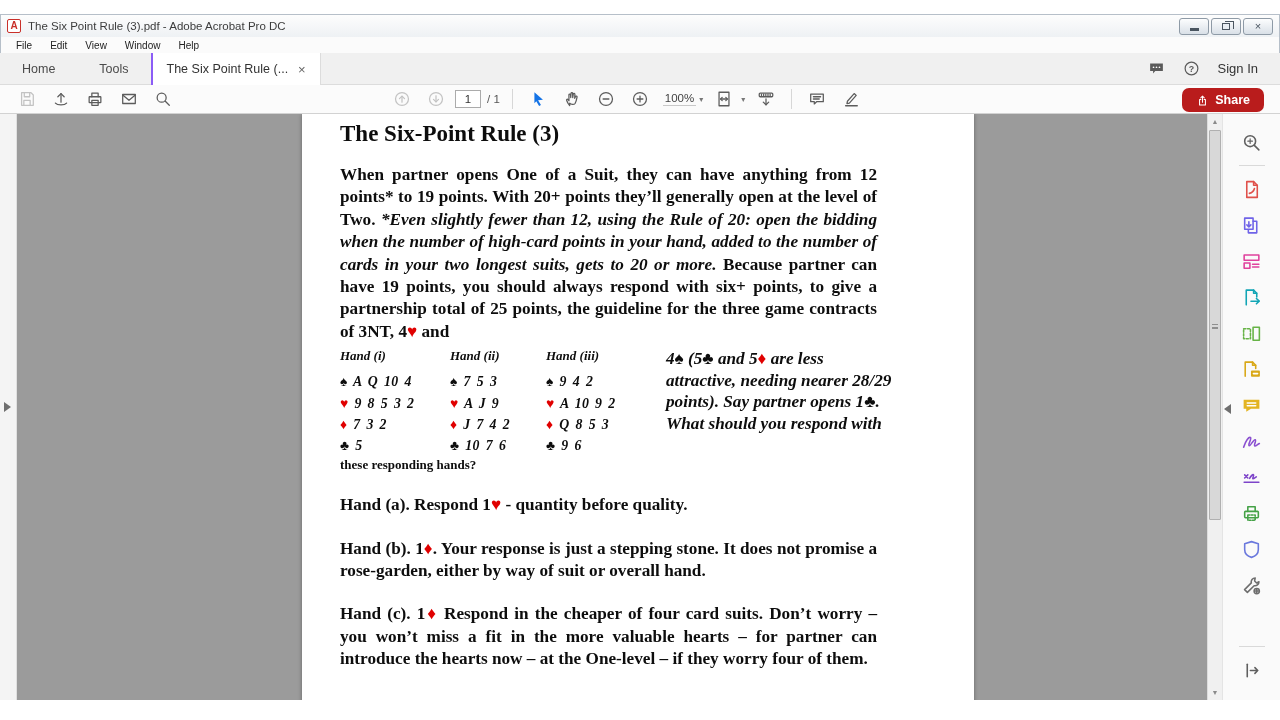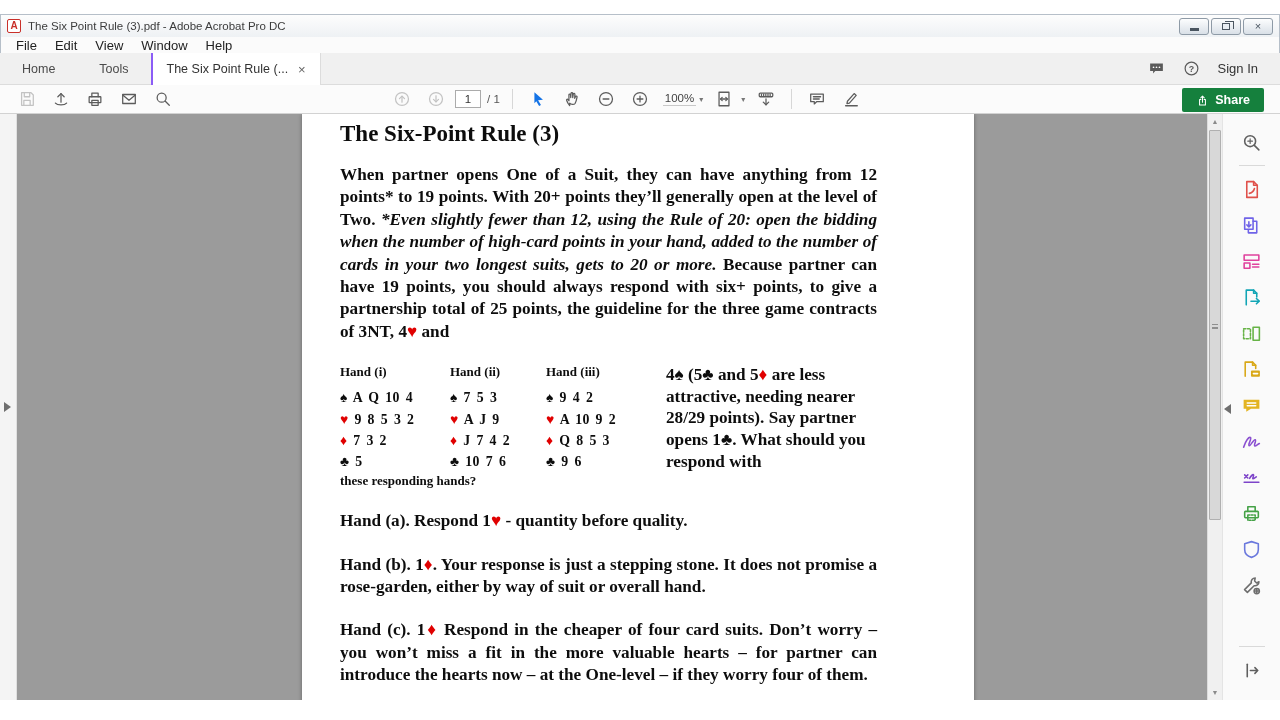--- a/index.html
+++ b/index.html
@@ -21,21 +21,21 @@
     justify-content:center; color:#4a5560; font-size:11px; }
   .wbtn .minbar { width:9px; height:3px; background:#4a5560; margin-top:6px; }
   .wbtn .rest { width:8px; height:7px; border:1px solid #4a5560; position:relative; background:#e8edf2;}
   .wbtn .rest:before { content:""; position:absolute; left:2px; top:-3px; width:8px; height:7px;
     border:1px solid #4a5560; border-bottom:none; border-left:none; }
 
   
   .menubar { position:absolute; left:0; top:37px; width:1280px; height:16px; background:#fbfbfb;
     border-left:1px solid #b6bfc9; border-right:1px solid #b6bfc9;
     display:flex; align-items:center; padding-left:6px; }
-  .menu-item { font-size:13px; color:#222; padding:0 9px; cursor:default; }
+  .menu-item { font-size:10px; color:#222; padding:0 9px; cursor:default; }
 
   
   .tabbar { position:absolute; left:0; top:53px; width:1280px; height:32px; background:#f0f0f0;
     border-bottom:1px solid #dcdcdc; display:flex; align-items:stretch; }
   .tab { font-size:12.5px; color:#4a4a4a; display:flex; align-items:center; padding:0 22px; }
   .tab.plain { cursor:pointer; }
   .tab.active { background:#fff; border-left:2px solid #8b5cf6; border-right:1px solid #dcdcdc;
     margin-bottom:-1px; color:#323232; padding:0 14px; }
   .tab-close { margin-left:10px; color:#666; font-size:13px; cursor:pointer; }
   .tabbar-right { margin-left:auto; display:flex; align-items:center; gap:18px; padding-right:22px; }
@@ -52,22 +52,22 @@
   .tb-icon.blue { color:#1473e6; }
   svg { fill:none; stroke:currentColor; stroke-width:1.4; stroke-linecap:round; stroke-linejoin:round; }
   .tb-sep { width:1px; height:20px; background:#d7d7d7; margin:0 8px; }
   .pagebox { width:26px; height:18px; border:1px solid #ababab; background:#fff; font-size:11.5px;
     color:#333; text-align:center; line-height:16px; margin:0 6px 0 2px; }
   .pagetotal { font-size:11.5px; color:#555; margin-right:4px; }
   .zoomlvl { font-size:11.5px; color:#444; margin:0 3px 0 6px; border-bottom:1px solid #c9c9c9;
     padding:0 2px 1px; cursor:pointer; }
   .caret { font-size:8px; color:#777; margin-right:4px; cursor:pointer; }
   .tb-group-center { display:flex; align-items:center; position:absolute; left:385px; }
-  .share-btn { position:absolute; right:16px; top:3px; height:24px; border-radius:2px;
-    background:#15803d; color:#fff; display:flex; align-items:center; gap:6px; padding:0 14px;
+  .share-btn { position:absolute; right:16px; top:3px; height:24px; border-radius:7px;
+    background:#b91c1c; color:#fff; display:flex; align-items:center; gap:6px; padding:0 14px;
     font-size:12.5px; font-weight:bold; cursor:pointer; }
   .share-btn svg { width:13px; height:13px; stroke-width:1.6; }
 
   
   .main { position:absolute; left:0; top:114px; width:1280px; height:586px; display:flex; }
   .left-strip { width:17px; background:#f4f4f4; border-right:1px solid #e0e0e0; position:relative; }
   .tri-r { position:absolute; left:4px; top:288px; width:0; height:0; cursor:pointer;
     border-left:7px solid #6f6f6f; border-top:5px solid transparent; border-bottom:5px solid transparent; }
   .doc-area { width:1190px; background:#9b9b9b; position:relative; overflow:hidden; }
   .pdf-page { position:absolute; left:285px; top:0; width:672px; height:600px; background:#fff;
@@ -95,21 +95,21 @@
   .tool-sep { width:26px; border-top:1px solid #d9d9d9; margin:5px 0; }
   .panel-bottom { position:absolute; bottom:12px; left:0; width:58px; display:flex;
     flex-direction:column; align-items:center; }
 
   
   .serif { font-family:"Liberation Serif","DejaVu Sans",serif; font-weight:bold; color:#0d0d0d; }
   .doc-title { font-size:23px; margin-bottom:17px; }
   .para { font-size:17.2px; line-height:22.4px; width:537px; text-align:justify; }
   .it { font-style:italic; }
   .red { color:#e00000; }
-  .hands-row { display:flex; margin-top:21px; height:106px; }
+  .hands-row { display:flex; margin-top:5px; height:106px;font-style:italic; }
   .hand-col1 { width:110px; } .hand-col2 { width:96px; } .hand-col3 { width:120px; }
   .hand-label { font-size:13px; margin-bottom:7px; }
   .card-line { font-size:13.8px; line-height:21.3px; letter-spacing:.4px; word-spacing:2px; }
   .side-para { width:228px; font-size:17.2px; line-height:21.6px; }
   .cont-line { font-size:13px; margin-top:3px; }
   .answer { font-size:17.2px; line-height:22.4px; width:537px; margin-top:21px; text-align:justify; }
 </style>
 </head>
 <body>
 

